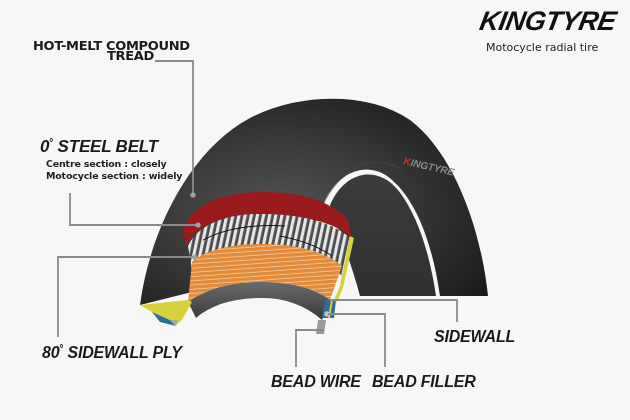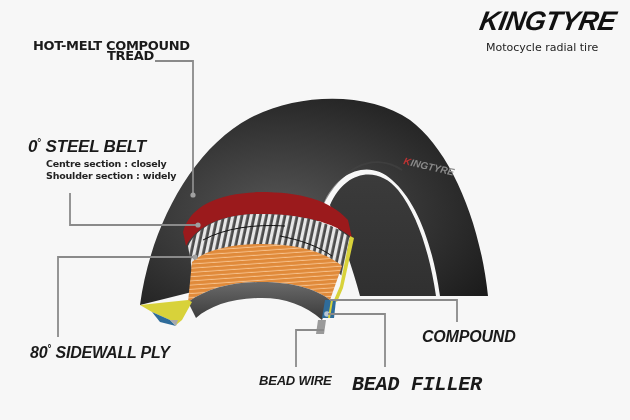--- a/index.html
+++ b/index.html
@@ -8,21 +8,21 @@
       background: #f7f7f7;
       font-family: "Liberation Sans", sans-serif;
       position: relative;
     }
     .canvas { position: absolute; left: 0; top: 0; width: 630px; height: 420px; }
     .label {
       position: absolute; color: #1a1a1a; white-space: nowrap;
       font-family: "DejaVu Sans", sans-serif; font-weight: bold;
     }
     .label.italic { font-style: italic; font-family: "Liberation Sans", sans-serif; font-weight: bold; }
-    .big { font-size: 15px; letter-spacing: -0.2px; }
+    .big { font-size: 15px; letter-spacing: -0.2px; margin-left: 12px; }
     .upright { font-size: 13px; letter-spacing: -0.3px; }
     .small { font-size: 9.5px; letter-spacing: -0.2px; color: #222; font-family: "DejaVu Sans", sans-serif; font-weight: bold; }
     .brand {
       position: absolute; left: 480px; top: 6px;
       font-family: "Liberation Sans", sans-serif; font-style: italic; font-weight: bold;
       font-size: 27px; letter-spacing: -0.5px; color: #111;
       transform: skewX(-10deg);
     }
     .subtitle {
       position: absolute; left: 486px; top: 41px;
@@ -117,24 +117,24 @@
 <div class="subtitle">Motocycle radial tire</div>
 
 <div class="label upright" style="left:33px; top:38px;">HOT-MELT COMPOUND</div>
 <div class="label upright" style="left:107px; top:48px;">TREAD</div>
 
 <div class="label italic big" style="left:28px; top:137px; font-size:17px;">
   <span>0</span><sup class="deg">°</sup>
   <span>STEEL BELT</span>
 </div>
 <div class="label small" style="left:46px; top:158px;">Centre section : closely</div>
-<div class="label small" style="left:46px; top:170px;">Shoulder section : widely</div>
+<div class="label small" style="left:46px; top:170px;">Motocycle section : widely</div>
 
 <div class="label italic big" style="left:30px; top:343px; font-size:16px;">
   <span>80</span><sup class="deg">°</sup>
   <span>SIDEWALL PLY</span>
 </div>
 
-<div class="label italic big" style="left:422px; top:328px; font-size:16px;">COMPOUND</div>
+<div class="label italic big" style="left:422px; top:328px; font-size:16px;">SIDEWALL</div>
 
-<div class="label italic big" style="left:259px; top:373px; font-size:13px;font-style:italic;">BEAD WIRE</div>
+<div class="label italic big" style="left:259px; top:373px; font-size:16px;font-style:italic;">BEAD WIRE</div>
 
-<div class="label italic big" style="left:352px; top:373px; font-size:20px;font-family:Liberation Mono, monospace;">BEAD FILLER</div>
+<div class="label italic big" style="left:360px; top:373px; font-size:16px;">BEAD FILLER</div>
 
 </body></html>

